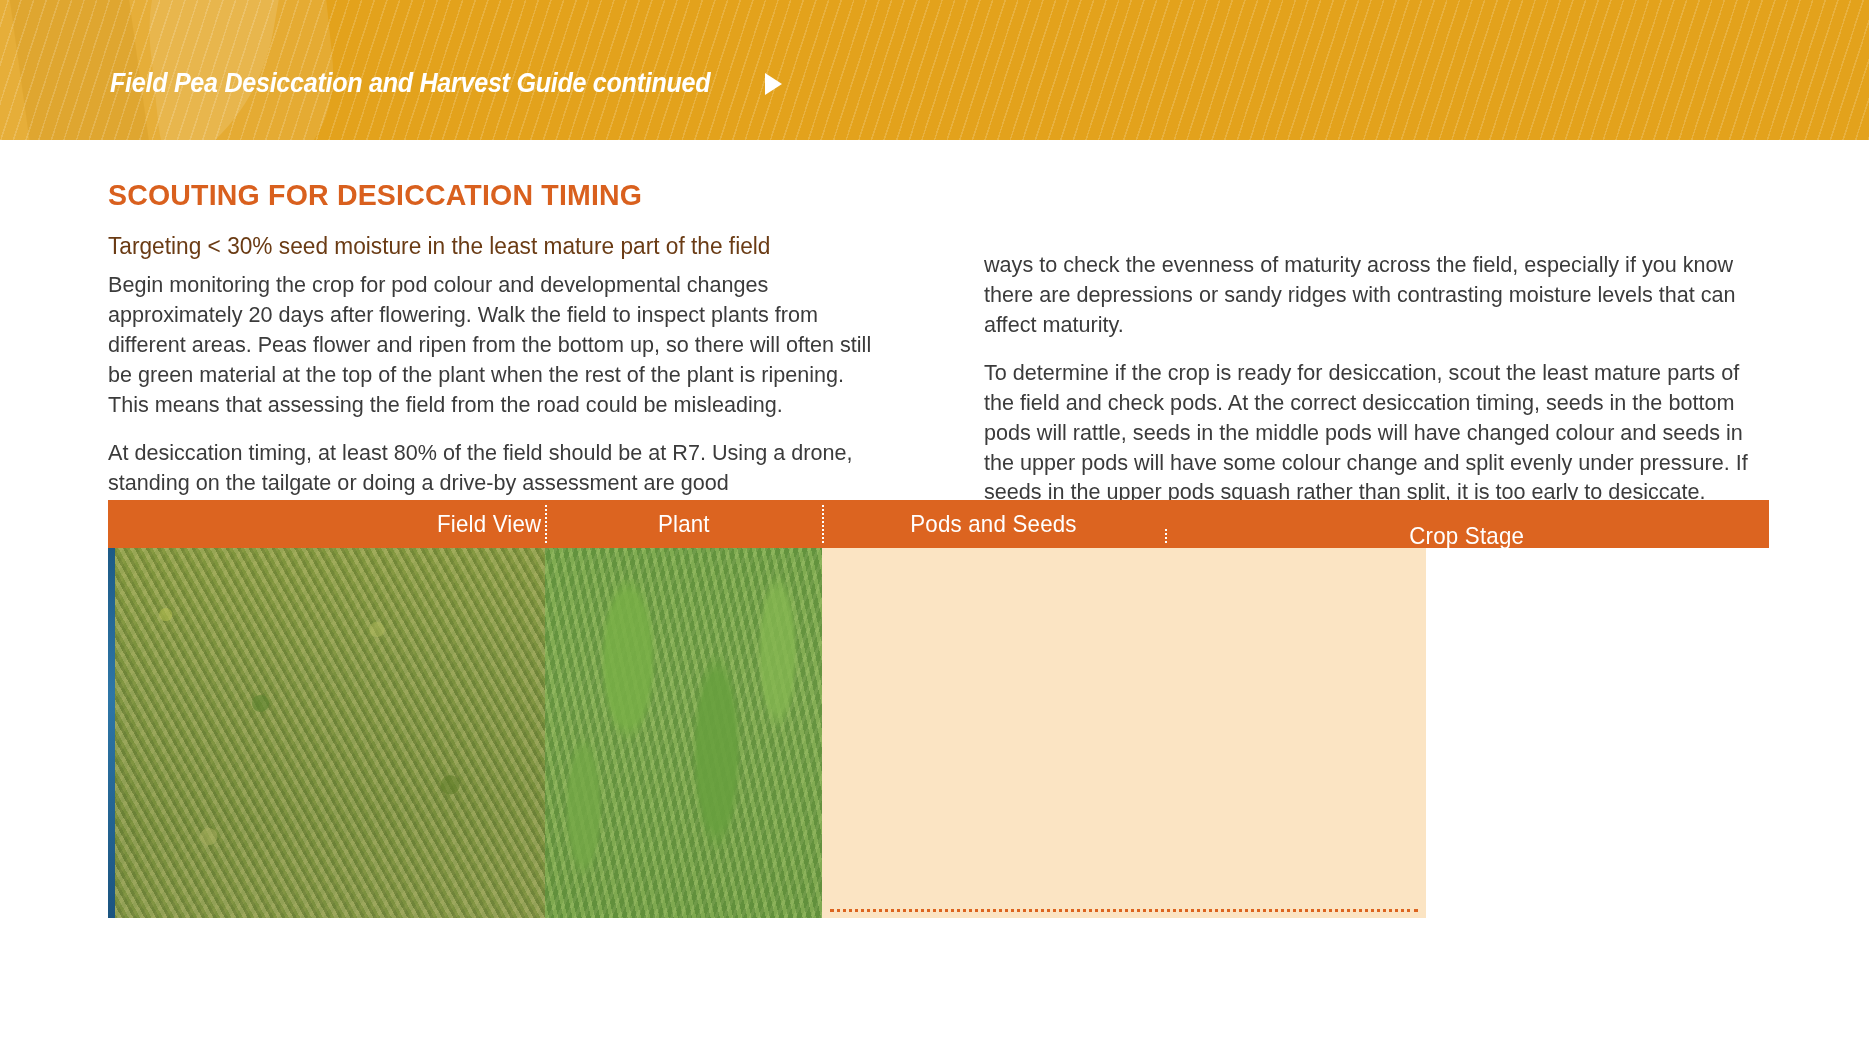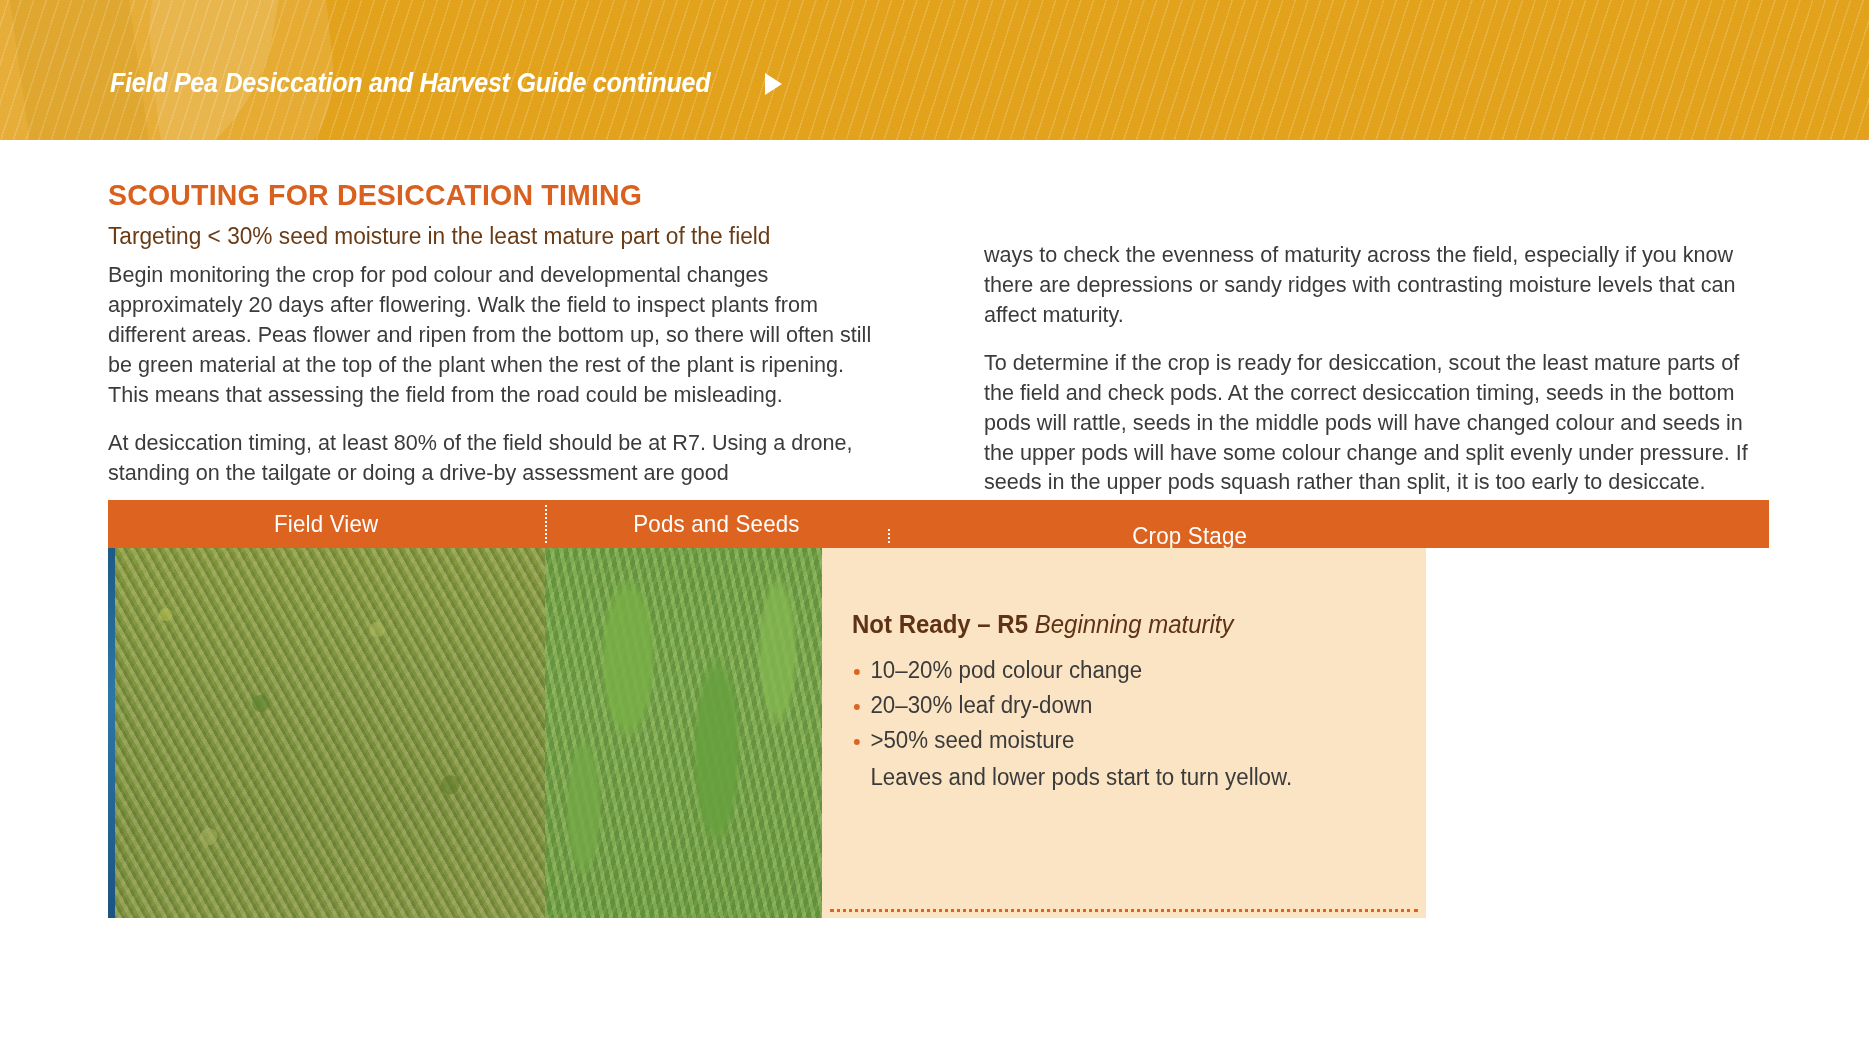--- a/index.html
+++ b/index.html
@@ -100,21 +100,21 @@
     font-size: 30px;
     font-weight: 700;
     letter-spacing: 0.2px;
     transform: scaleX(0.95);
     transform-origin: left center;
     white-space: nowrap;
   }
 
   .columns {
     position: absolute;
-    top: 82px; left: 108px;
+    top: 92px; left: 108px;
     width: 1680px;
     display: flex;
     gap: 76px;
   }
   .col { width: 800px; }
   .col-right { padding-top: 18px; }
 
   .lead {
     color: #6A3B14;
     font-size: 23.5px;
@@ -156,21 +156,21 @@
     letter-spacing: 0.2px;
     transform-origin: center;
   }
   .th-label { transform: scaleX(0.93); white-space: nowrap; }
   .th + .th::before {
     content: "";
     position: absolute;
     left: 0; top: 5px; bottom: 5px;
     border-left: 2px dotted #ffffff;
   }
-  .th-field  { width: 437px; }
+  .th-field  { width: 437px; justify-content: flex-end; }
   .th-plant  { width: 277px; }
   .th-pods   { width: 343px; }
   .th-stage  { width: 604px; margin-top: 24px; }
 
   .tbody {
     display: flex;
     height: 370px;
     overflow: hidden;
   }
   .cell { position: relative; overflow: hidden; }
@@ -377,20 +377,23 @@
       </div>
 
     </div>
 
     <div class="table-wrap">
 
       <div class="thead">
         <div class="th th-field">
           <span class="th-label">Field View</span>
         </div>
+        <div class="th th-plant">
+          <span class="th-label">Plant</span>
+        </div>
         <div class="th th-pods">
           <span class="th-label">Pods and Seeds</span>
         </div>
         <div class="th th-stage">
           <span class="th-label">Crop Stage</span>
         </div>
       </div>
 
       <div class="tbody">
 
@@ -398,31 +401,20 @@
           <div class="photo photo-field"></div>
           <div class="photo-field-edge"></div>
         </div>
 
         <div class="cell cell-plant">
           <div class="photo photo-plant"></div>
         </div>
 
 
         <div class="cell cell-stage">
-          <div class="stage-body">
-            <div class="stage-title">
-              <span>Not Ready – R5 </span><em>Beginning maturity</em>
-            </div>
-            <ul class="bullets">
-              <li>10–20% pod colour change</li>
-              <li>20–30% leaf dry-down</li>
-              <li>&gt;50% seed moisture</li>
-            </ul>
-            <div class="stage-note">Leaves and lower pods start to turn yellow.</div>
-          </div>
           <div class="stage-divider"></div>
         </div>
 
       </div>
     </div>
 
   </div>
 </div>
 
 </body></html>

